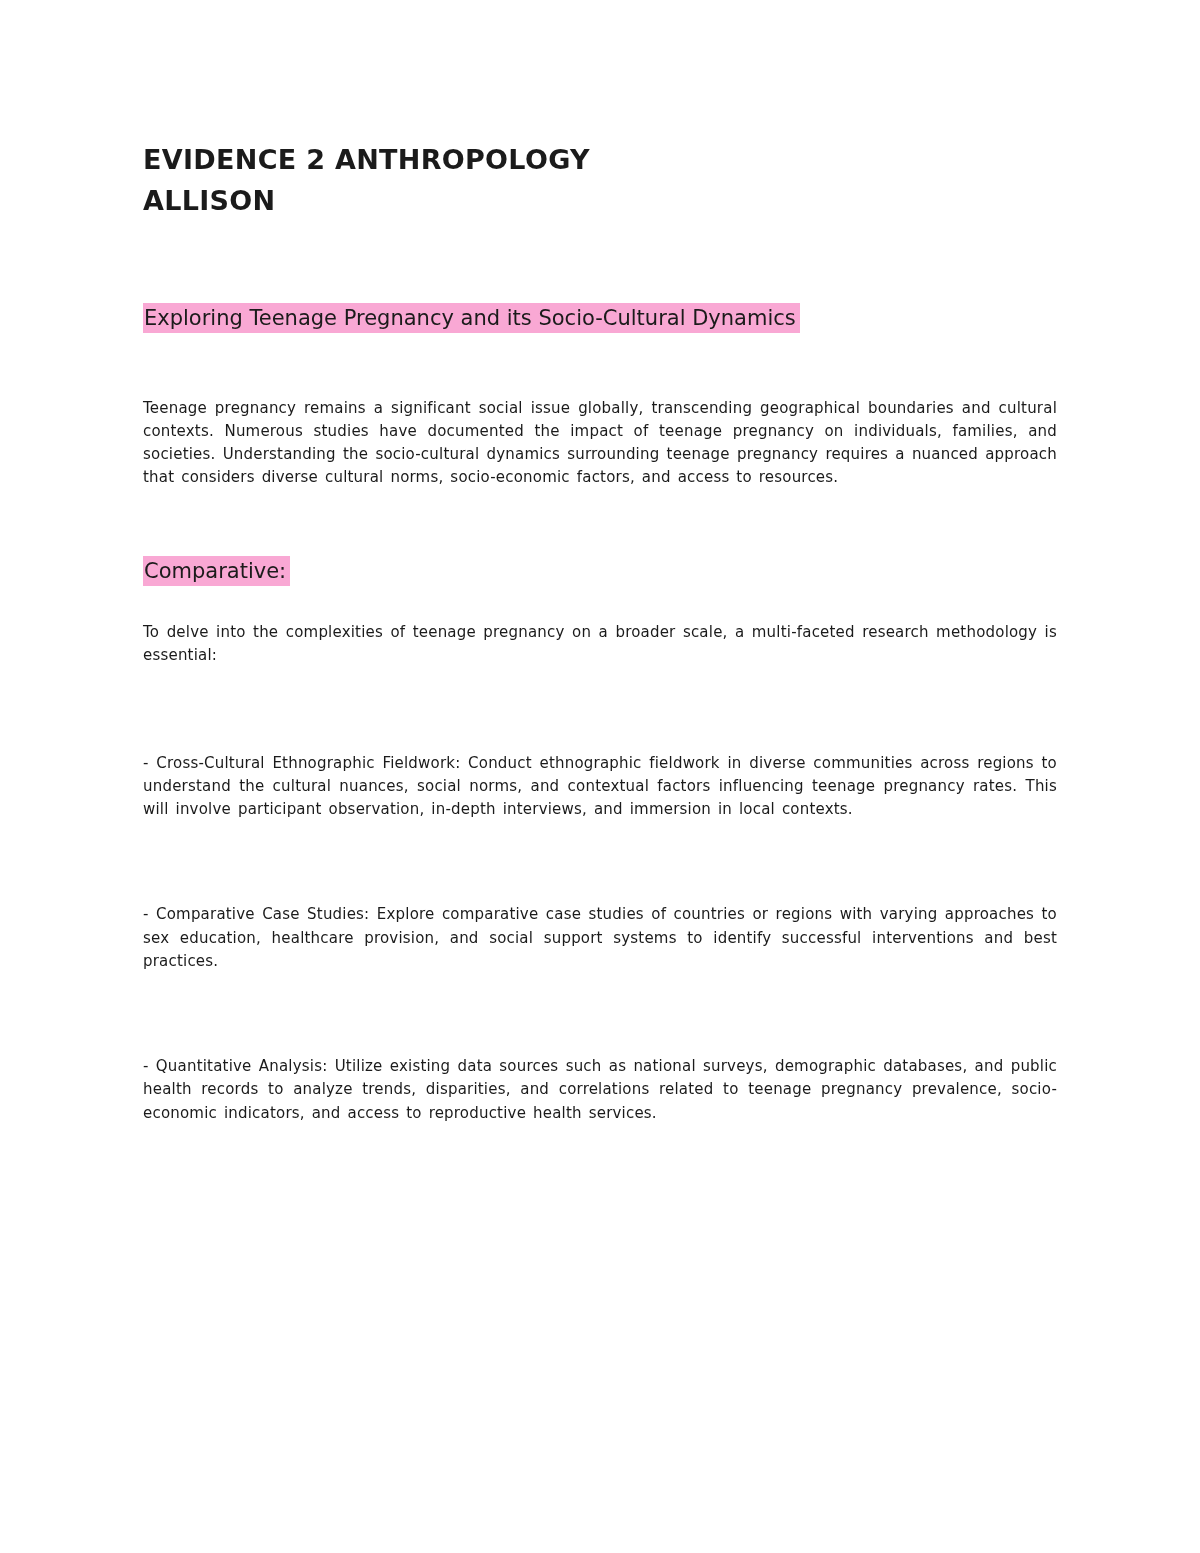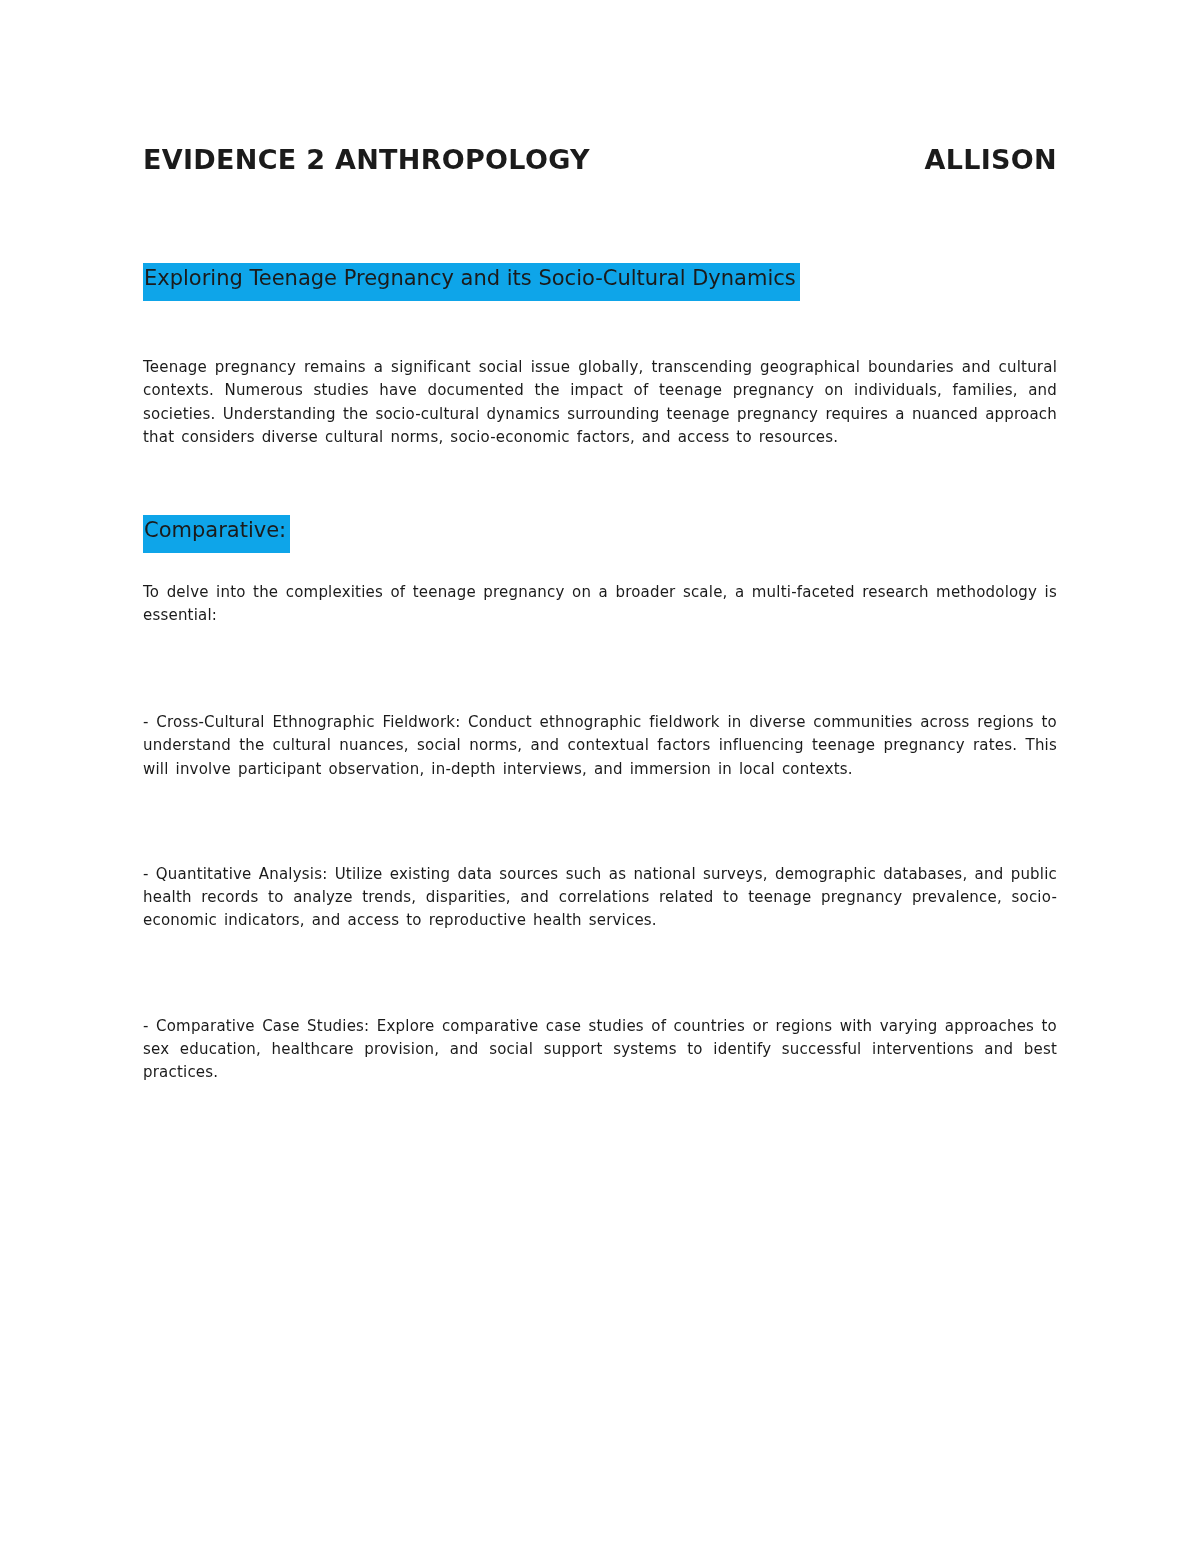--- a/index.html
+++ b/index.html
@@ -24,31 +24,32 @@
   .doc-title {
     font-weight: bold;
     font-size: 27px;
     line-height: 1.5;
     letter-spacing: 0.3px;
   }
   .title-line1 {
     display: flex;
     justify-content: space-between;
     align-items: baseline;
+    flex-direction: column;
   }
   .hl-heading {
     margin: 0;
     font-weight: normal;
     font-size: 21px;
     line-height: 1.5;
   }
   .hl-heading mark {
-    background: #0ea5e9;
+    background: #f9a8d4;
     color: #1b1b1b;
-    padding: 3px 4px 11px 1px;
+    padding: 3px 4px 3px 1px;
   }
   .h-topic   { margin-top: 82px; }
   .h-method  { margin-top: 66px; }
   .para {
     margin: 0;
     font-size: 15px;
     line-height: 1.55;
     text-align: justify;
     word-spacing: 2px;
     letter-spacing: 0.2px;
@@ -78,17 +79,17 @@
   <p class="para p-intro">Teenage pregnancy remains a significant social issue globally, transcending geographical boundaries and cultural contexts. Numerous studies have documented the impact of teenage pregnancy on individuals, families, and societies. Understanding the socio-cultural dynamics surrounding teenage pregnancy requires a nuanced approach that considers diverse cultural norms, socio-economic factors, and access to resources.</p>
 
   <h2 class="hl-heading h-method">
     <mark>Comparative:</mark>
   </h2>
 
   <p class="para p-method-intro">To delve into the complexities of teenage pregnancy on a broader scale, a multi-faceted research methodology is essential:</p>
 
   <p class="para p-bullet1">- Cross-Cultural Ethnographic Fieldwork: Conduct ethnographic fieldwork in diverse communities across regions to understand the cultural nuances, social norms, and contextual factors influencing teenage pregnancy rates. This will involve participant observation, in-depth interviews, and immersion in local contexts.</p>
 
+  <p class="para p-bullet3">- Comparative Case Studies: Explore comparative case studies of countries or regions with varying approaches to sex education, healthcare provision, and social support systems to identify successful interventions and best practices.</p>
+
   <p class="para p-bullet2">- Quantitative Analysis: Utilize existing data sources such as national surveys, demographic databases, and public health records to analyze trends, disparities, and correlations related to teenage pregnancy prevalence, socio-economic indicators, and access to reproductive health services.</p>
-
-  <p class="para p-bullet3">- Comparative Case Studies: Explore comparative case studies of countries or regions with varying approaches to sex education, healthcare provision, and social support systems to identify successful interventions and best practices.</p>
 
 </div>
 
 </body></html>

